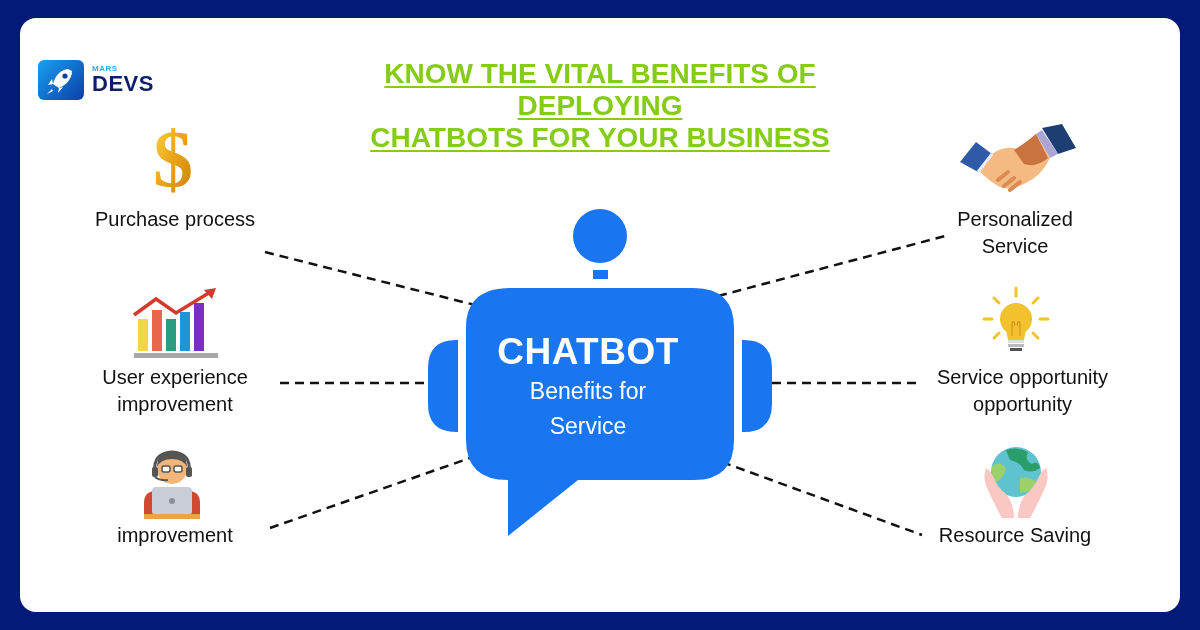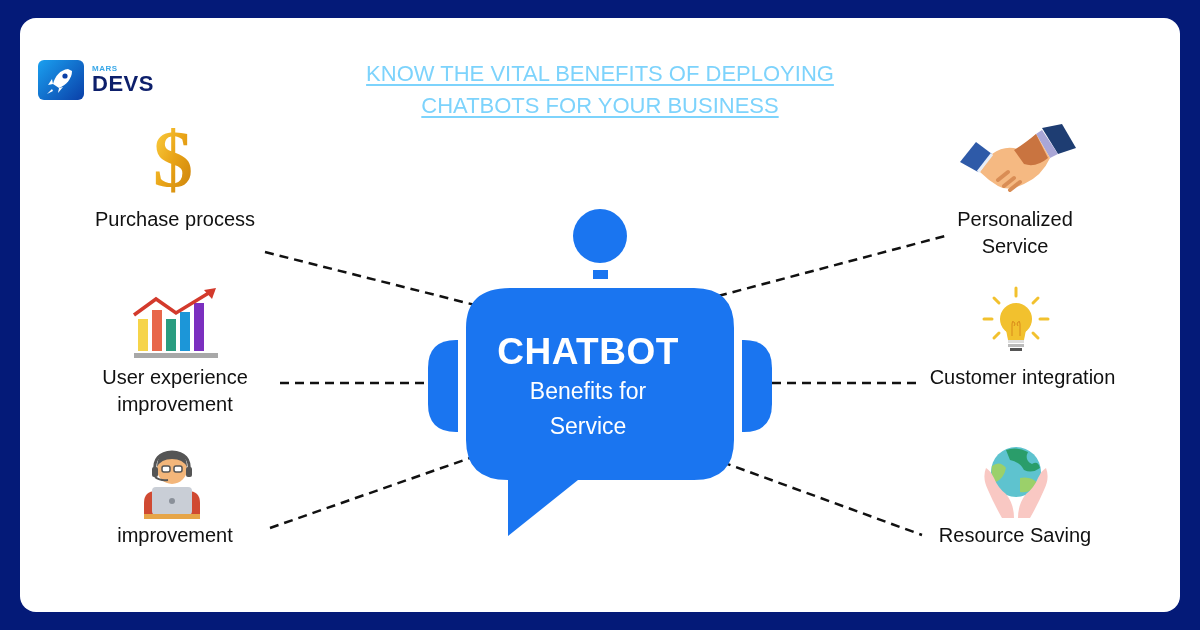--- a/index.html
+++ b/index.html
@@ -3,21 +3,21 @@
 <meta charset="utf-8">
 <style>
   html,body{margin:0;padding:0;}
   body{width:1200px;height:630px;background:#041a78;position:relative;overflow:hidden;font-family:"Liberation Sans","DejaVu Sans",sans-serif;}
   .card{position:absolute;left:20px;top:18px;width:1160px;height:594px;background:#ffffff;border-radius:16px;}
   .logo{position:absolute;left:38px;top:36px;display:flex;align-items:center;margin-top:24px;}
   .logo-mark{width:46px;height:40px;border-radius:6px;background:linear-gradient(135deg,#1aa0f0,#0a3fa8);position:relative;}
   .logo-text{margin-left:8px;line-height:1;}
   .logo-small{font-size:8px;font-weight:bold;color:#3aa8e8;letter-spacing:0.5px;display:block;}
   .logo-big{font-size:22px;font-weight:bold;color:#0d1f6b;display:block;letter-spacing:0.5px;}
-  .title{position:absolute;left:300px;width:600px;top:58px;text-align:center;font-weight:normal;font-size:22px;color:#7dd3fc;line-height:32px;}
+  .title{position:absolute;left:300px;width:600px;top:58px;text-align:center;font-weight:bold;font-size:28px;color:#84cc16;line-height:32px;}
   .title span{text-decoration:underline;text-decoration-thickness:2px;text-underline-offset:3px;display:block;}
   .label{position:absolute;text-align:center;font-size:20px;color:#111;line-height:27px;}
   .icon{position:absolute;}
   svg.lines{position:absolute;left:0;top:0;}
   .bubble-text{position:absolute;left:466px;top:330px;width:244px;text-align:center;color:#fff;}
   .bubble-title{font-size:37px;font-weight:bold;letter-spacing:0.5px;line-height:44px;}
   .bubble-sub{font-size:23px;line-height:35px;}
 </style>
 </head>
 <body>
@@ -152,21 +152,22 @@
     </g>
     <circle cx="36" cy="33" r="16" fill="#f2c12e"></circle>
     <path d="M26 44 L28 54 H44 L46 44 Z" fill="#f2c12e"></path>
     <path d="M32 50 V38 Q32 34 34 36 Q36 38 34 40 M40 50 V38 Q40 34 38 36 Q36 38 38 40" stroke="#d98a1a" stroke-width="1" fill="none"></path>
     <rect x="28" y="54" width="16" height="3" fill="#ddd"></rect>
     <rect x="28" y="58" width="16" height="3" fill="#bbb"></rect>
     <rect x="30" y="62" width="12" height="3" fill="#555"></rect>
   </svg>
 </div>
 <div class="label" style="left:915px;width:215px;top:364px;">
-  <div>Customer integration</div>
+  <div>Service opportunity</div>
+  <div>opportunity</div>
 </div>
 
 <div class="icon" style="left:980px;top:446px;">
   <svg width="72" height="74" viewBox="0 0 72 74">
     <circle cx="36" cy="26" r="25" fill="#5ec3cf"></circle>
     <path d="M26 4 Q36 0 48 6 Q44 14 52 18 Q58 14 60 22 Q52 28 44 24 Q40 16 30 14 Z" fill="#2a9d6a"></path>
     <path d="M12 20 Q20 14 26 22 Q24 32 16 36 Q10 30 12 20 Z" fill="#9bd06a"></path>
     <path d="M40 32 Q52 30 58 38 Q50 48 40 46 Z" fill="#9bd06a"></path>
     <path d="M6 22 Q2 32 8 44 Q14 58 22 72 H34 Q34 58 26 48 Q18 42 14 32 Q10 24 6 22 Z" fill="#f9c8c3"></path>
     <path d="M66 22 Q70 32 64 44 Q58 58 50 72 H38 Q38 58 46 48 Q54 42 58 32 Q62 24 66 22 Z" fill="#f9c8c3"></path>

